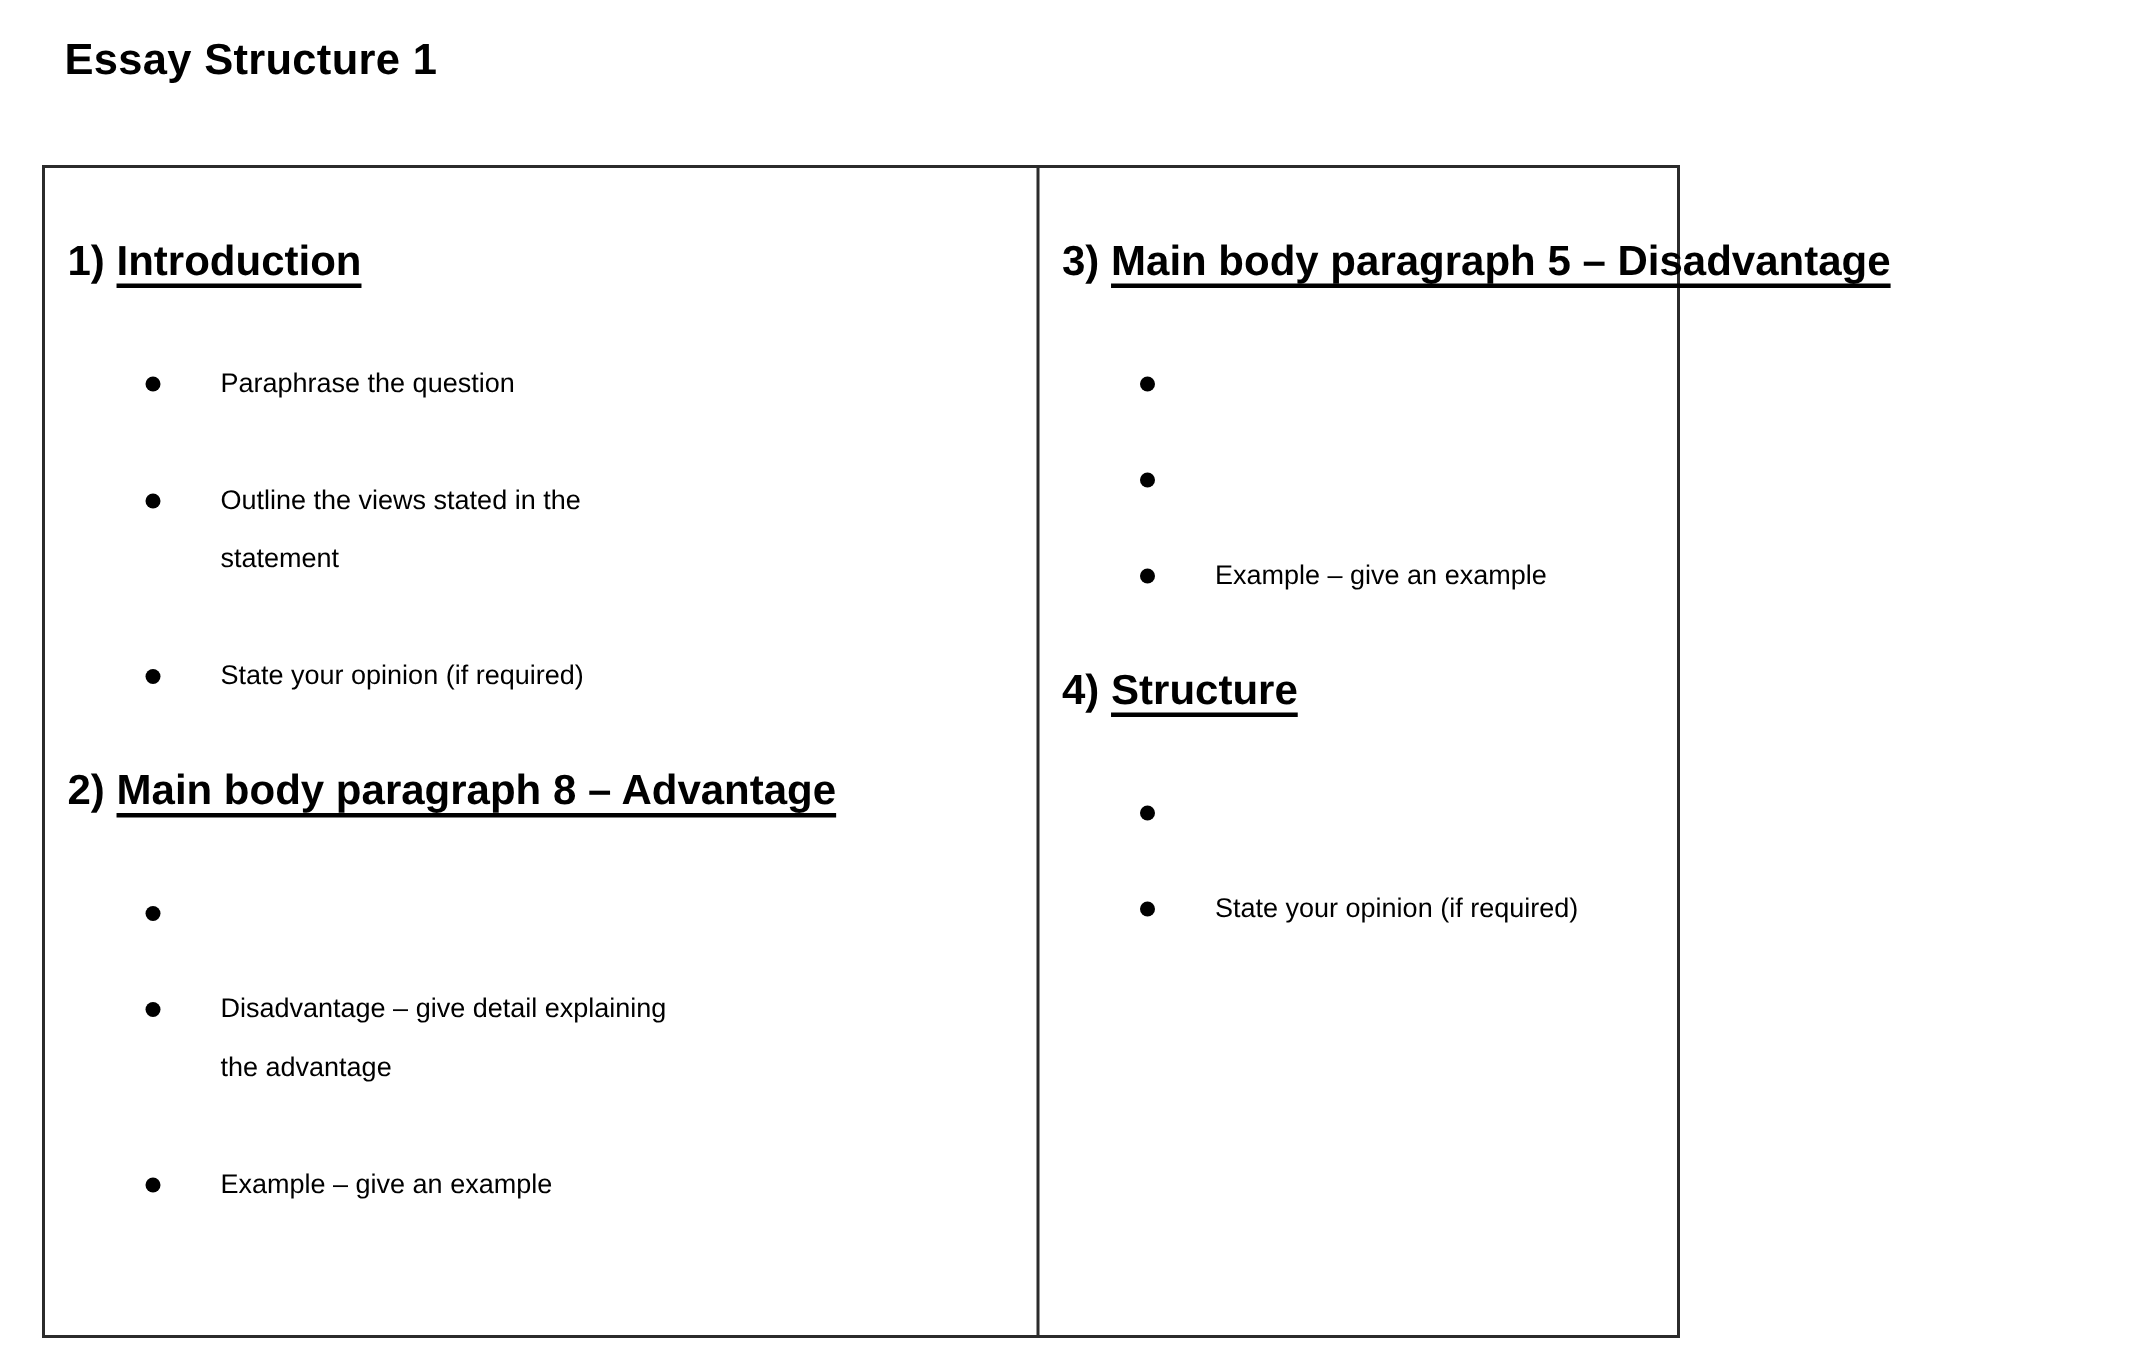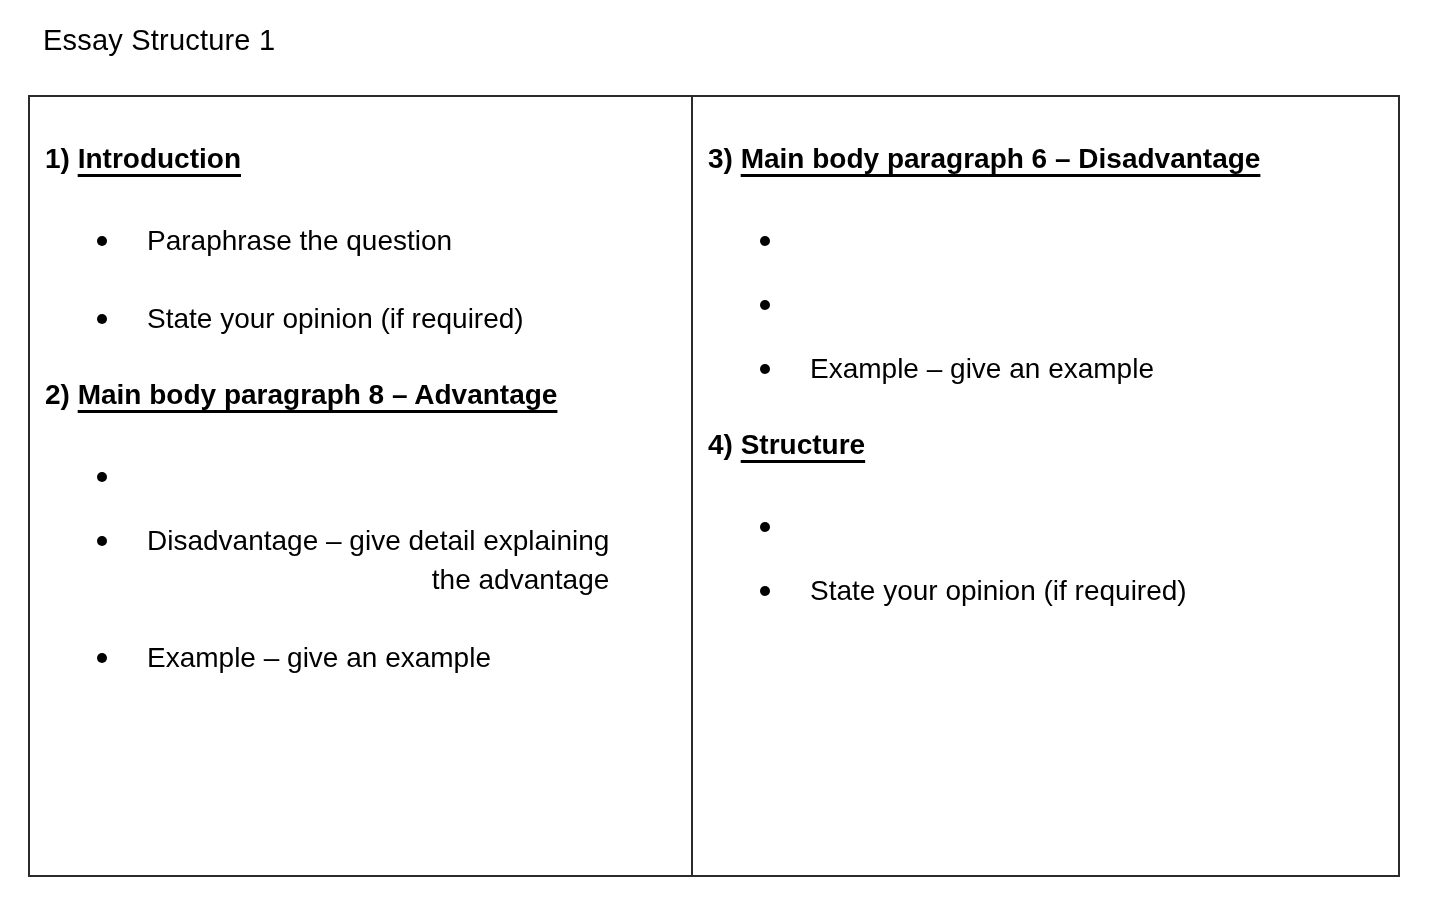--- a/index.html
+++ b/index.html
@@ -15,28 +15,28 @@
     width: 1432px;
     height: 913px;
     background: #ffffff;
     overflow: hidden;
   }
   .page-title {
     position: absolute;
     left: 43px;
     top: 24px;
     font-size: 29px;
-    font-weight: 400;
+    font-weight: 700;
     letter-spacing: 0.2px;
   }
   .structure-table {
     position: absolute;
     left: 28px;
-    top: 95px;
-    width: 1372px;
+    top: 110px;
+    width: 1092px;
     height: 782px;
     border: 2px solid #2b2b2b;
     box-sizing: border-box;
     display: grid;
     grid-template-columns: 663px 1fr;
     background: #ffffff;
   }
   .table-column {
     box-sizing: border-box;
     padding: 44px 12px 0 15px;
@@ -72,43 +72,47 @@
   }
   .bullet-marker::before {
     content: "";
     display: block;
     width: 10px;
     height: 10px;
     border-radius: 50%;
     background: #000000;
   }
   .bullet-text {
-    font-size: 28px;
+    font-size: 18px;
     line-height: 39px;
     white-space: pre-line;
-    text-align: right;
   }
 </style>
 </head>
 <body>
 
 <div class="page">
 
   <div class="page-title">Essay Structure 1</div>
 
   <div class="structure-table">
 
     <div class="table-column left">
 
       <div class="section">
         <h2 class="section-heading"><span>1)</span> <span class="section-title">Introduction</span></h2>
         <ul class="bullet-list">
           <li class="bullet-item">
             <span class="bullet-marker"></span>
             <span class="bullet-text">Paraphrase the question</span>
+          </li>
+          <li class="bullet-item">
+            <span class="bullet-marker"></span>
+            <span class="bullet-text">Outline the views stated in the
+statement</span>
           </li>
           <li class="bullet-item">
             <span class="bullet-marker"></span>
             <span class="bullet-text">State your opinion (if required)</span>
           </li>
         </ul>
       </div>
 
       <div class="section">
         <h2 class="section-heading"><span>2)</span> <span class="section-title">Main body paragraph 8 – Advantage</span></h2>
@@ -126,21 +130,21 @@
             <span class="bullet-text">Example – give an example</span>
           </li>
         </ul>
       </div>
 
     </div>
 
     <div class="table-column right">
 
       <div class="section">
-        <h2 class="section-heading"><span>3)</span> <span class="section-title">Main body paragraph 6 – Disadvantage</span></h2>
+        <h2 class="section-heading"><span>3)</span> <span class="section-title">Main body paragraph 5 – Disadvantage</span></h2>
         <ul class="bullet-list">
           <li class="bullet-item">
             <span class="bullet-marker"></span>
           </li>
           <li class="bullet-item">
             <span class="bullet-marker"></span>
           </li>
           <li class="bullet-item">
             <span class="bullet-marker"></span>
             <span class="bullet-text">Example – give an example</span>

